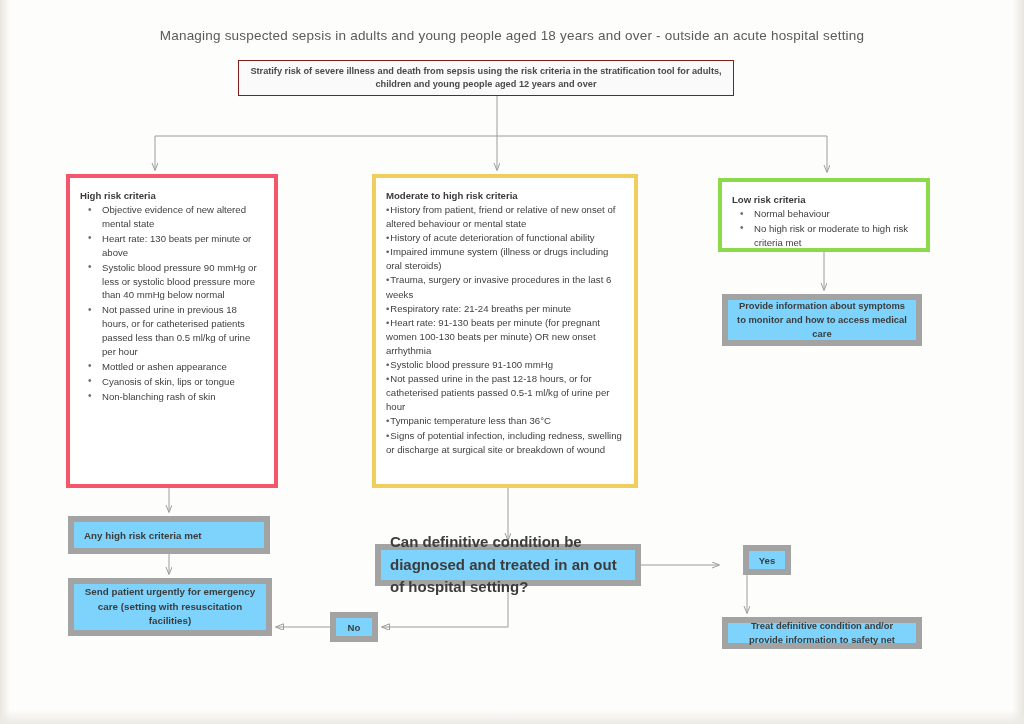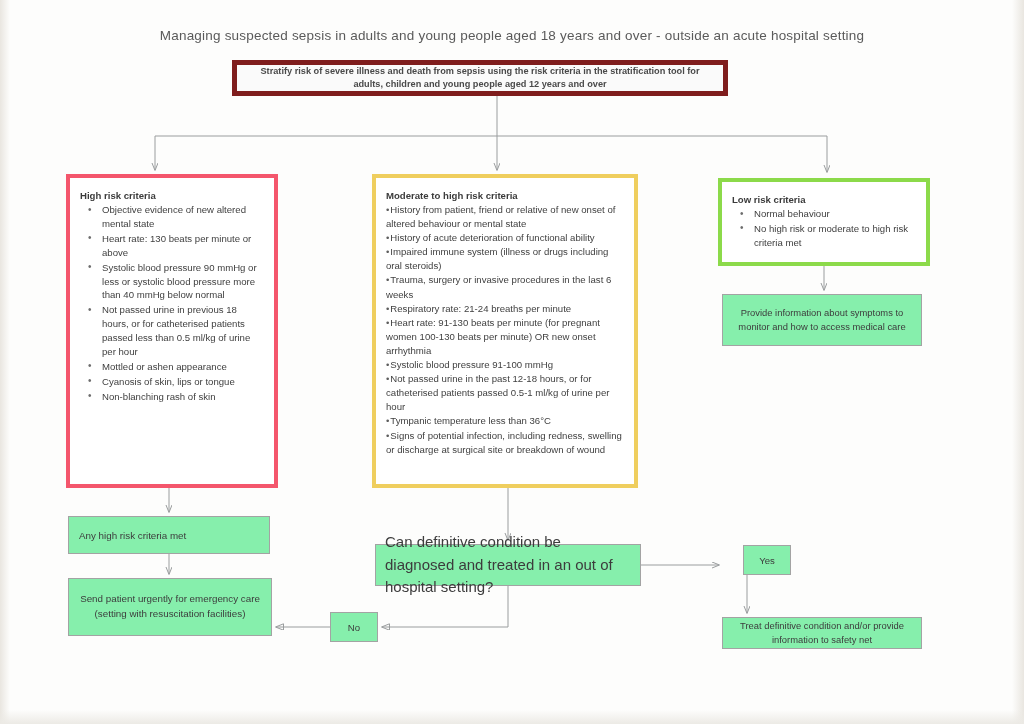--- a/index.html
+++ b/index.html
@@ -39,35 +39,36 @@
     letter-spacing: .2px;
   }
 
   
   .node {
     position: absolute;
     box-sizing: border-box;
     background: #fefefe;
   }
   .plain {
-    border: 1px solid #a3a3a3;
-    background: #86efac;
+    border: 6px solid #a3a3a3;
+    background: #7dd3fc;
+    font-weight: bold;
   }
   .center-text {
     display: flex;
     align-items: center;
     justify-content: center;
     text-align: center;
   }
 
   
   #stratify-box {
-    left: 232px; top: 60px;
+    left: 238px; top: 60px;
     width: 496px; height: 36px;
-    border: 5px solid #7f1d1d;
+    border: 1px solid #7f1d1d;
     background: #fafafa;
     font-size: 9.2px;
     font-weight: bold;
     color: #4a4a4a;
     line-height: 1.45;
     padding: 8px 10px;
   }
 
   
   .criteria {
@@ -80,21 +81,21 @@
     width: 212px; height: 314px;
     border: 4px solid #f4566c;
   }
   #moderate-risk-box {
     left: 372px; top: 174px;
     width: 266px; height: 314px;
     border: 4px solid #efce5e;
   }
   #low-risk-box {
     left: 718px; top: 178px;
-    width: 212px; height: 88px;
+    width: 212px; height: 74px;
     border: 4px solid #8cda4a;
   }
 
   .criteria-title {
     font-size: 9.6px;
     font-weight: bold;
     color: #3b3b3b;
     margin-bottom: 2px;
   }
 

